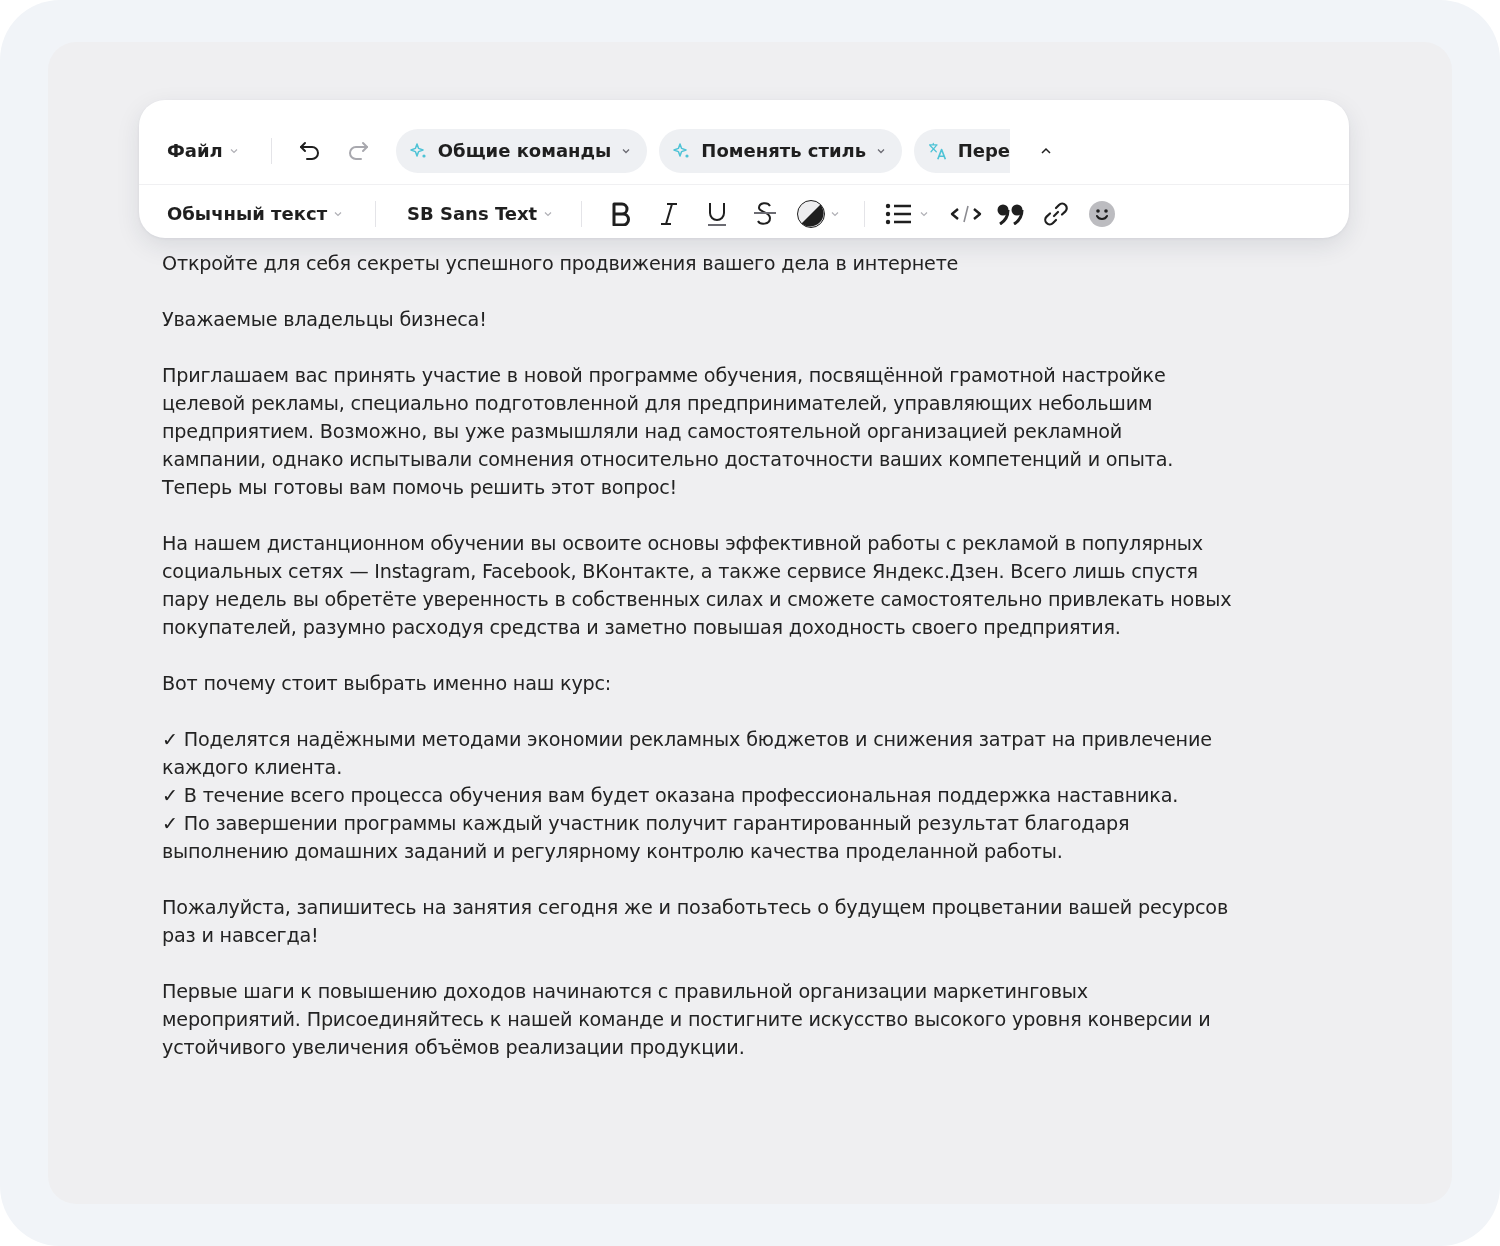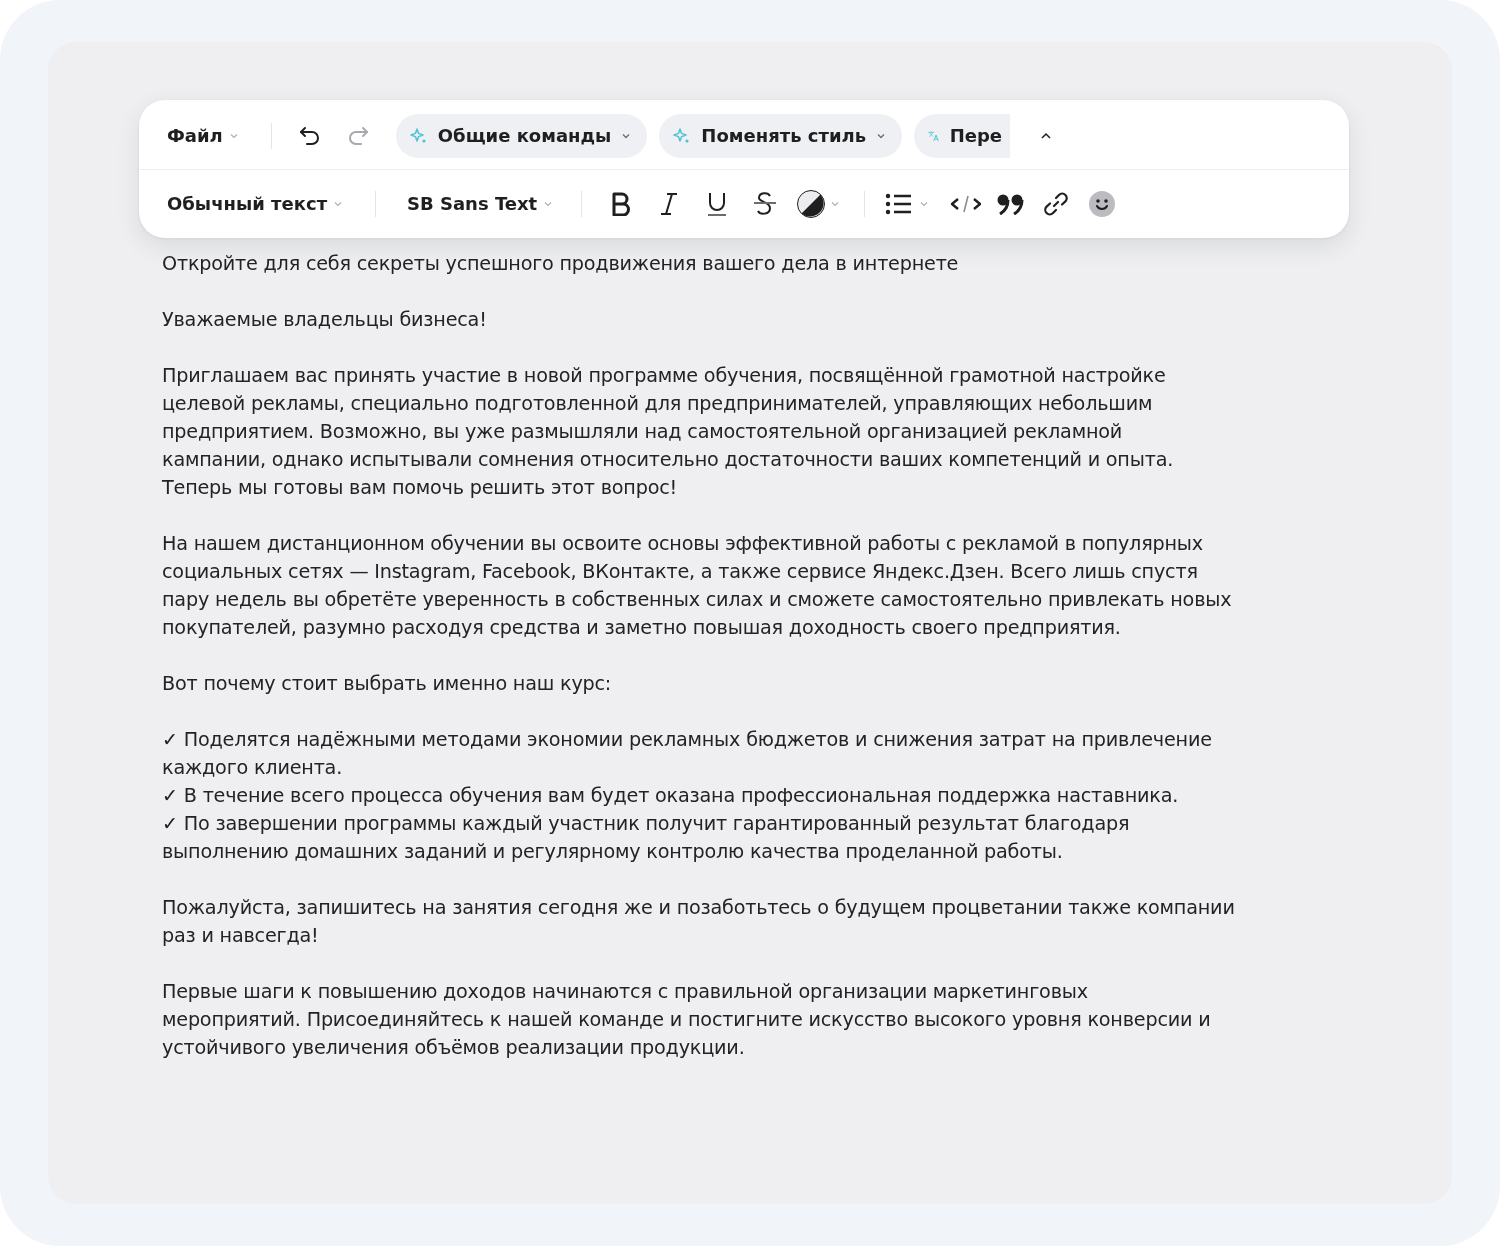--- a/index.html
+++ b/index.html
@@ -13,22 +13,22 @@
     position: absolute; left: 48px; top: 42px; width: 1404px; height: 1162px;
     background: #efeff1; border-radius: 28px; overflow: hidden;
   }
   .toolbar {
     position: absolute; left: 139px; top: 100px; width: 1210px; height: 138px;
     background: #ffffff; border-radius: 26px;
     box-shadow: 0 8px 24px rgba(30,40,60,0.10), 0 1px 3px rgba(30,40,60,0.06);
     z-index: 5;
   }
   .row { position: absolute; left: 0; right: 0; height: 69px; display: flex; align-items: center; }
-  .row1 { top: 1px; }
-  .row2 { top: 69px; }
+  .row1 { top: 16px; }
+  .row2 { top: 79px; }
   .row1::after {
     content: ""; position: absolute; left: 0; right: 0; bottom: 0; height: 1px; background: #f0f0f2;
   }
   .tb-text {
     font-weight: bold; font-size: 18px; color: #1f1f1f; display: flex; align-items: center; cursor: pointer;
     white-space: nowrap;
   }
   .chev { display: inline-block; margin-left: 6px; width: 10px; height: 10px; }
   .chev svg { width: 10px; height: 10px; display: block; }
   .vsep { width: 1px; height: 26px; background: #e4e4e8; }
@@ -96,21 +96,21 @@
           <path d="M7 2 L8.6 6.4 L13 8 L8.6 9.6 L7 14 L5.4 9.6 L1 8 L5.4 6.4 Z" fill="none" stroke="#4ec3d6" stroke-width="1.5" stroke-linejoin="round"></path>
           <circle cx="14" cy="14" r="1.6" fill="#4ec3d6"></circle>
         </svg>
       <span>Поменять стиль</span>
       <span class="chev" style="margin-left:10px;">
           <svg viewBox="0 0 10 10">
             <path d="M2 3.5 L5 6.5 L8 3.5" fill="none" stroke="#6b6b72" stroke-width="1.3"></path>
           </svg>
         </span>
     </div>
-    <div class="pill" style="margin-left:12px;width:96px;padding-right:8px;overflow:hidden;border-radius:22px 0 0 22px;">
+    <div class="pill" style="margin-left:12px;width:96px;padding-right:0;overflow:hidden;border-radius:22px 0 0 22px;">
       <svg class="spark" style="width:26px;height:26px;margin-right:10px;" viewBox="0 0 26 26">
           <path d="M2 5 H12 M7 3 V5 M3 6 L11 14 M11 6 L4 14" fill="none" stroke="#4ec3d6" stroke-width="1.6" stroke-linecap="round"></path>
           <path d="M13 24 L18 11 L23 24 M15 20 H21" fill="none" stroke="#4ec3d6" stroke-width="2.2" stroke-linejoin="round"></path>
         </svg>
       <span>Пере</span>
     </div>
     <div class="icon-btn" style="margin-left:22px;width:28px;height:28px;">
       <svg width="12" height="10" viewBox="0 0 12 10">
           <path d="M2 7 L6 3 L10 7" fill="none" stroke="#1f1f1f" stroke-width="1.5"></path>
         </svg>
@@ -228,18 +228,18 @@
 пару недель вы обретёте уверенность в собственных силах и сможете самостоятельно привлекать новых
 покупателей, разумно расходуя средства и заметно повышая доходность своего предприятия.</p>
   <p>Вот почему стоит выбрать именно наш курс:</p>
   <div class="list">
     <p>✓ Поделятся надёжными методами экономии рекламных бюджетов и снижения затрат на привлечение
 каждого клиента.</p>
     <p>✓ В течение всего процесса обучения вам будет оказана профессиональная поддержка наставника.</p>
     <p>✓ По завершении программы каждый участник получит гарантированный результат благодаря
 выполнению домашних заданий и регулярному контролю качества проделанной работы.</p>
   </div>
-  <p>Пожалуйста, запишитесь на занятия сегодня же и позаботьтесь о будущем процветании также компании
+  <p>Пожалуйста, запишитесь на занятия сегодня же и позаботьтесь о будущем процветании вашей ресурсов
 раз и навсегда!</p>
   <p>Первые шаги к повышению доходов начинаются с правильной организации маркетинговых
 мероприятий. Присоединяйтесь к нашей команде и постигните искусство высокого уровня конверсии и
 устойчивого увеличения объёмов реализации продукции.</p>
 </div>
 
 </body></html>

